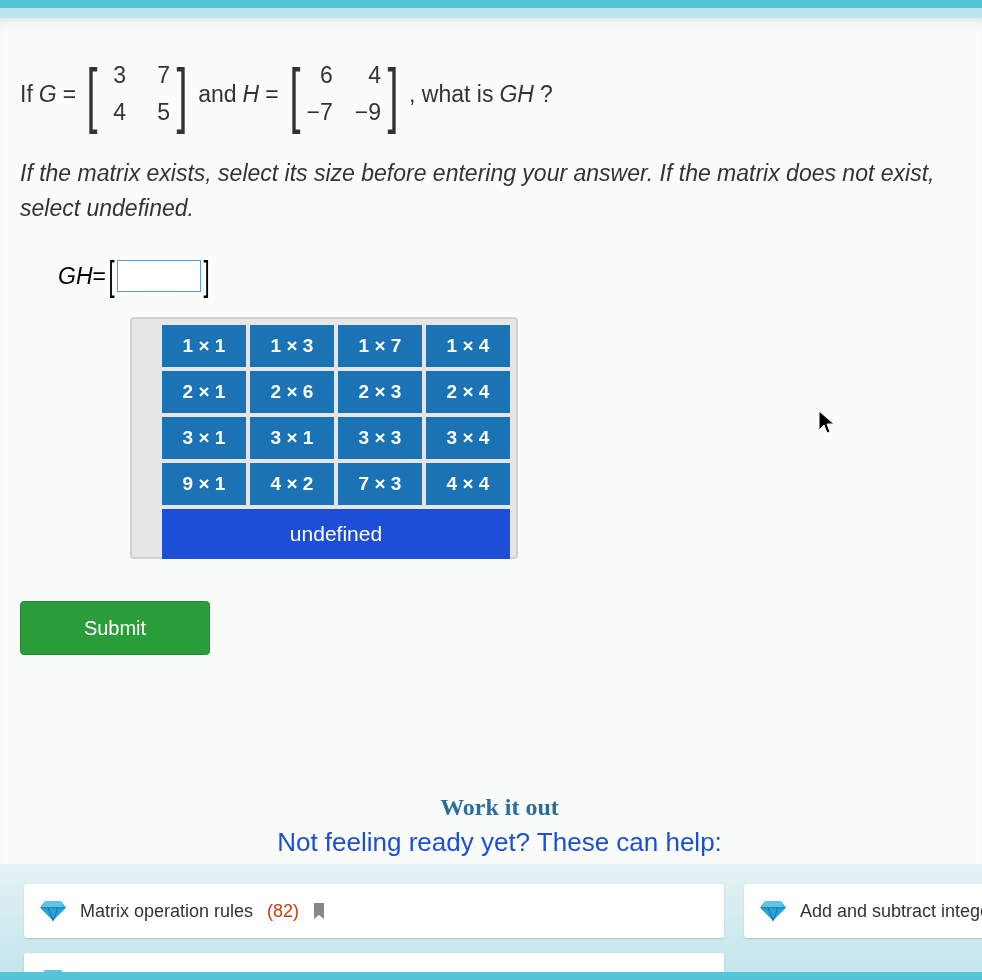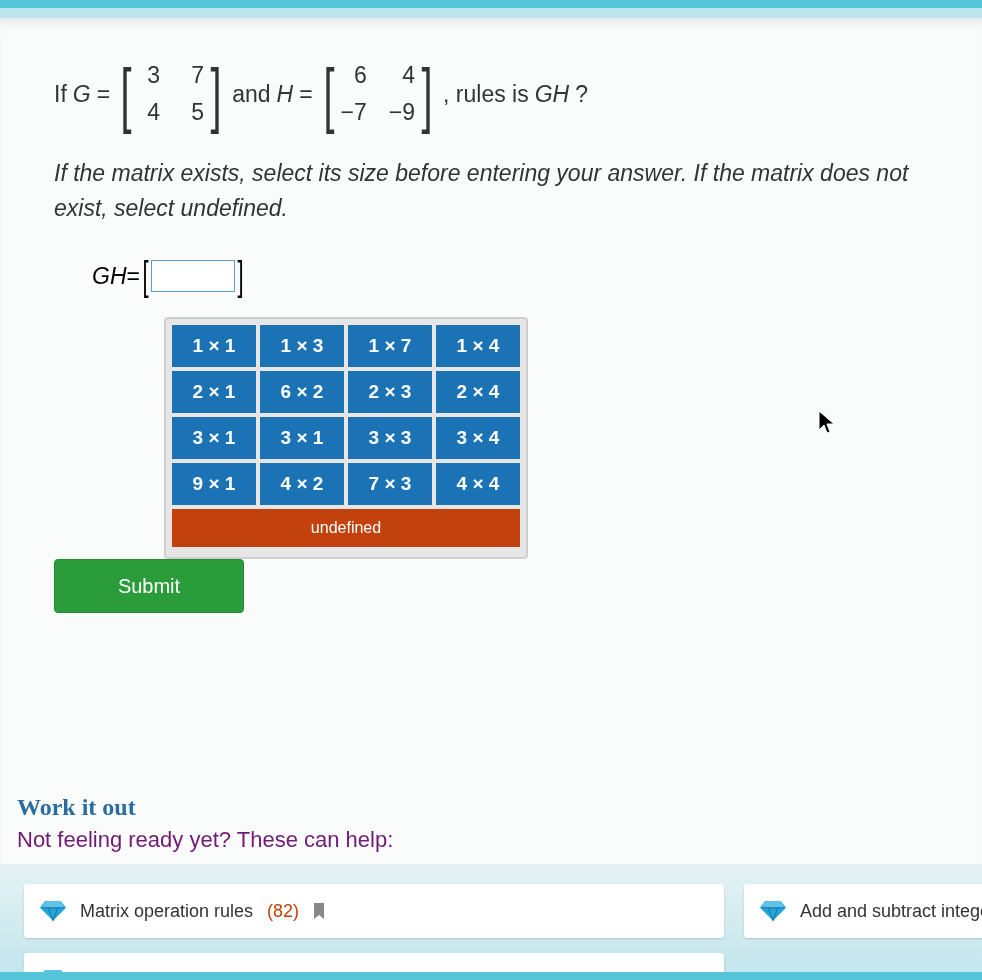--- a/index.html
+++ b/index.html
@@ -20,21 +20,21 @@
     border-bottom: 8px solid #54c5d9;
     pointer-events: none;
   }
   .page {
     position: absolute;
     top: 18px;
     left: 0;
     right: 0;
     bottom: 18px;
     background: #fafcfc;
-    padding: 44px 34px 0 54px;
+    padding: 44px 34px 0 20px;
     box-shadow: inset 0 10px 14px -10px rgba(0,0,0,0.15);
   }
   .question {
     font-size: 23px;
     color: #333;
     display: flex;
     align-items: center;
     flex-wrap: nowrap;
     gap: 6px;
     white-space: nowrap;
@@ -89,69 +89,72 @@
     background: #e6e6e6;
     border: 2px solid #d0d0d0;
     border-radius: 4px;
     padding: 6px;
   }
   .size-grid {
     display: grid;
     grid-template-columns: repeat(4, 84px);
     grid-auto-rows: 42px;
     gap: 4px;
+    margin-left: 24px;
   }
   .size-btn {
     background: #1b73b5;
     color: #fff;
     font-size: 19px;
     font-weight: 600;
     display: flex;
     align-items: center;
     justify-content: center;
     cursor: pointer;
     border: none;
   }
   .undef-btn {
     grid-column: 1 / span 4;
-    background: #c2410c;
+    background: #1d4ed8;
     color: #fff;
-    font-size: 16px;
-    height: 38px;
+    font-size: 21px;
+    height: 50px;
     display: flex;
     align-items: center;
     justify-content: center;
     cursor: pointer;
     border: none;
   }
   .submit-btn {
+    margin-top: 42px;
     width: 190px;
     height: 54px;
     background: #2a9d3a;
     border: 1px solid #238a31;
     color: #fff;
     font-size: 20px;
     border-radius: 4px;
     cursor: pointer;
   }
   .work-section {
     position: absolute;
     left: 17px; right: 0;
     top: 776px;
+    text-align: center;
   }
   .work-title {
     color: #2a6ea0;
     font-family: Georgia, 'Times New Roman', serif;
     font-size: 24px;
     font-weight: 600;
     margin-bottom: 6px;
   }
   .not-ready {
-    color: #701a75;
-    font-size: 22px;
+    color: #1d4ed8;
+    font-size: 26px;
   }
   .related-row {
     position: absolute;
     left: 24px;
     right: 0;
     display: flex;
     gap: 20px;
   }
   .related-card {
     background: #fff;
@@ -222,21 +225,21 @@
     <span class="matrix">
       <span class="bracket">[</span>
       <span class="matrix-grid">
         <span class="matrix-cell">6</span>
         <span class="matrix-cell">4</span>
         <span class="matrix-cell">−7</span>
         <span class="matrix-cell">−9</span>
       </span>
       <span class="bracket">]</span>
     </span>
-    <span>, rules is </span>
+    <span>, what is </span>
     <span class="var-italic">GH</span>
     <span>?</span>
   </div>
 
   
   <div class="instructions">If the matrix exists, select its size before entering your answer. If the matrix does not exist, select undefined.</div>
 
   
   <div class="answer-row">
     <span class="var-italic">GH</span>
@@ -247,21 +250,21 @@
   </div>
 
   
   <div class="size-picker">
     <div class="size-grid">
       <button class="size-btn">1 × 1</button>
       <button class="size-btn">1 × 3</button>
       <button class="size-btn">1 × 7</button>
       <button class="size-btn">1 × 4</button>
       <button class="size-btn">2 × 1</button>
-      <button class="size-btn">6 × 2</button>
+      <button class="size-btn">2 × 6</button>
       <button class="size-btn">2 × 3</button>
       <button class="size-btn">2 × 4</button>
       <button class="size-btn">3 × 1</button>
       <button class="size-btn">3 × 1</button>
       <button class="size-btn">3 × 3</button>
       <button class="size-btn">3 × 4</button>
       <button class="size-btn">9 × 1</button>
       <button class="size-btn">4 × 2</button>
       <button class="size-btn">7 × 3</button>
       <button class="size-btn">4 × 4</button>

